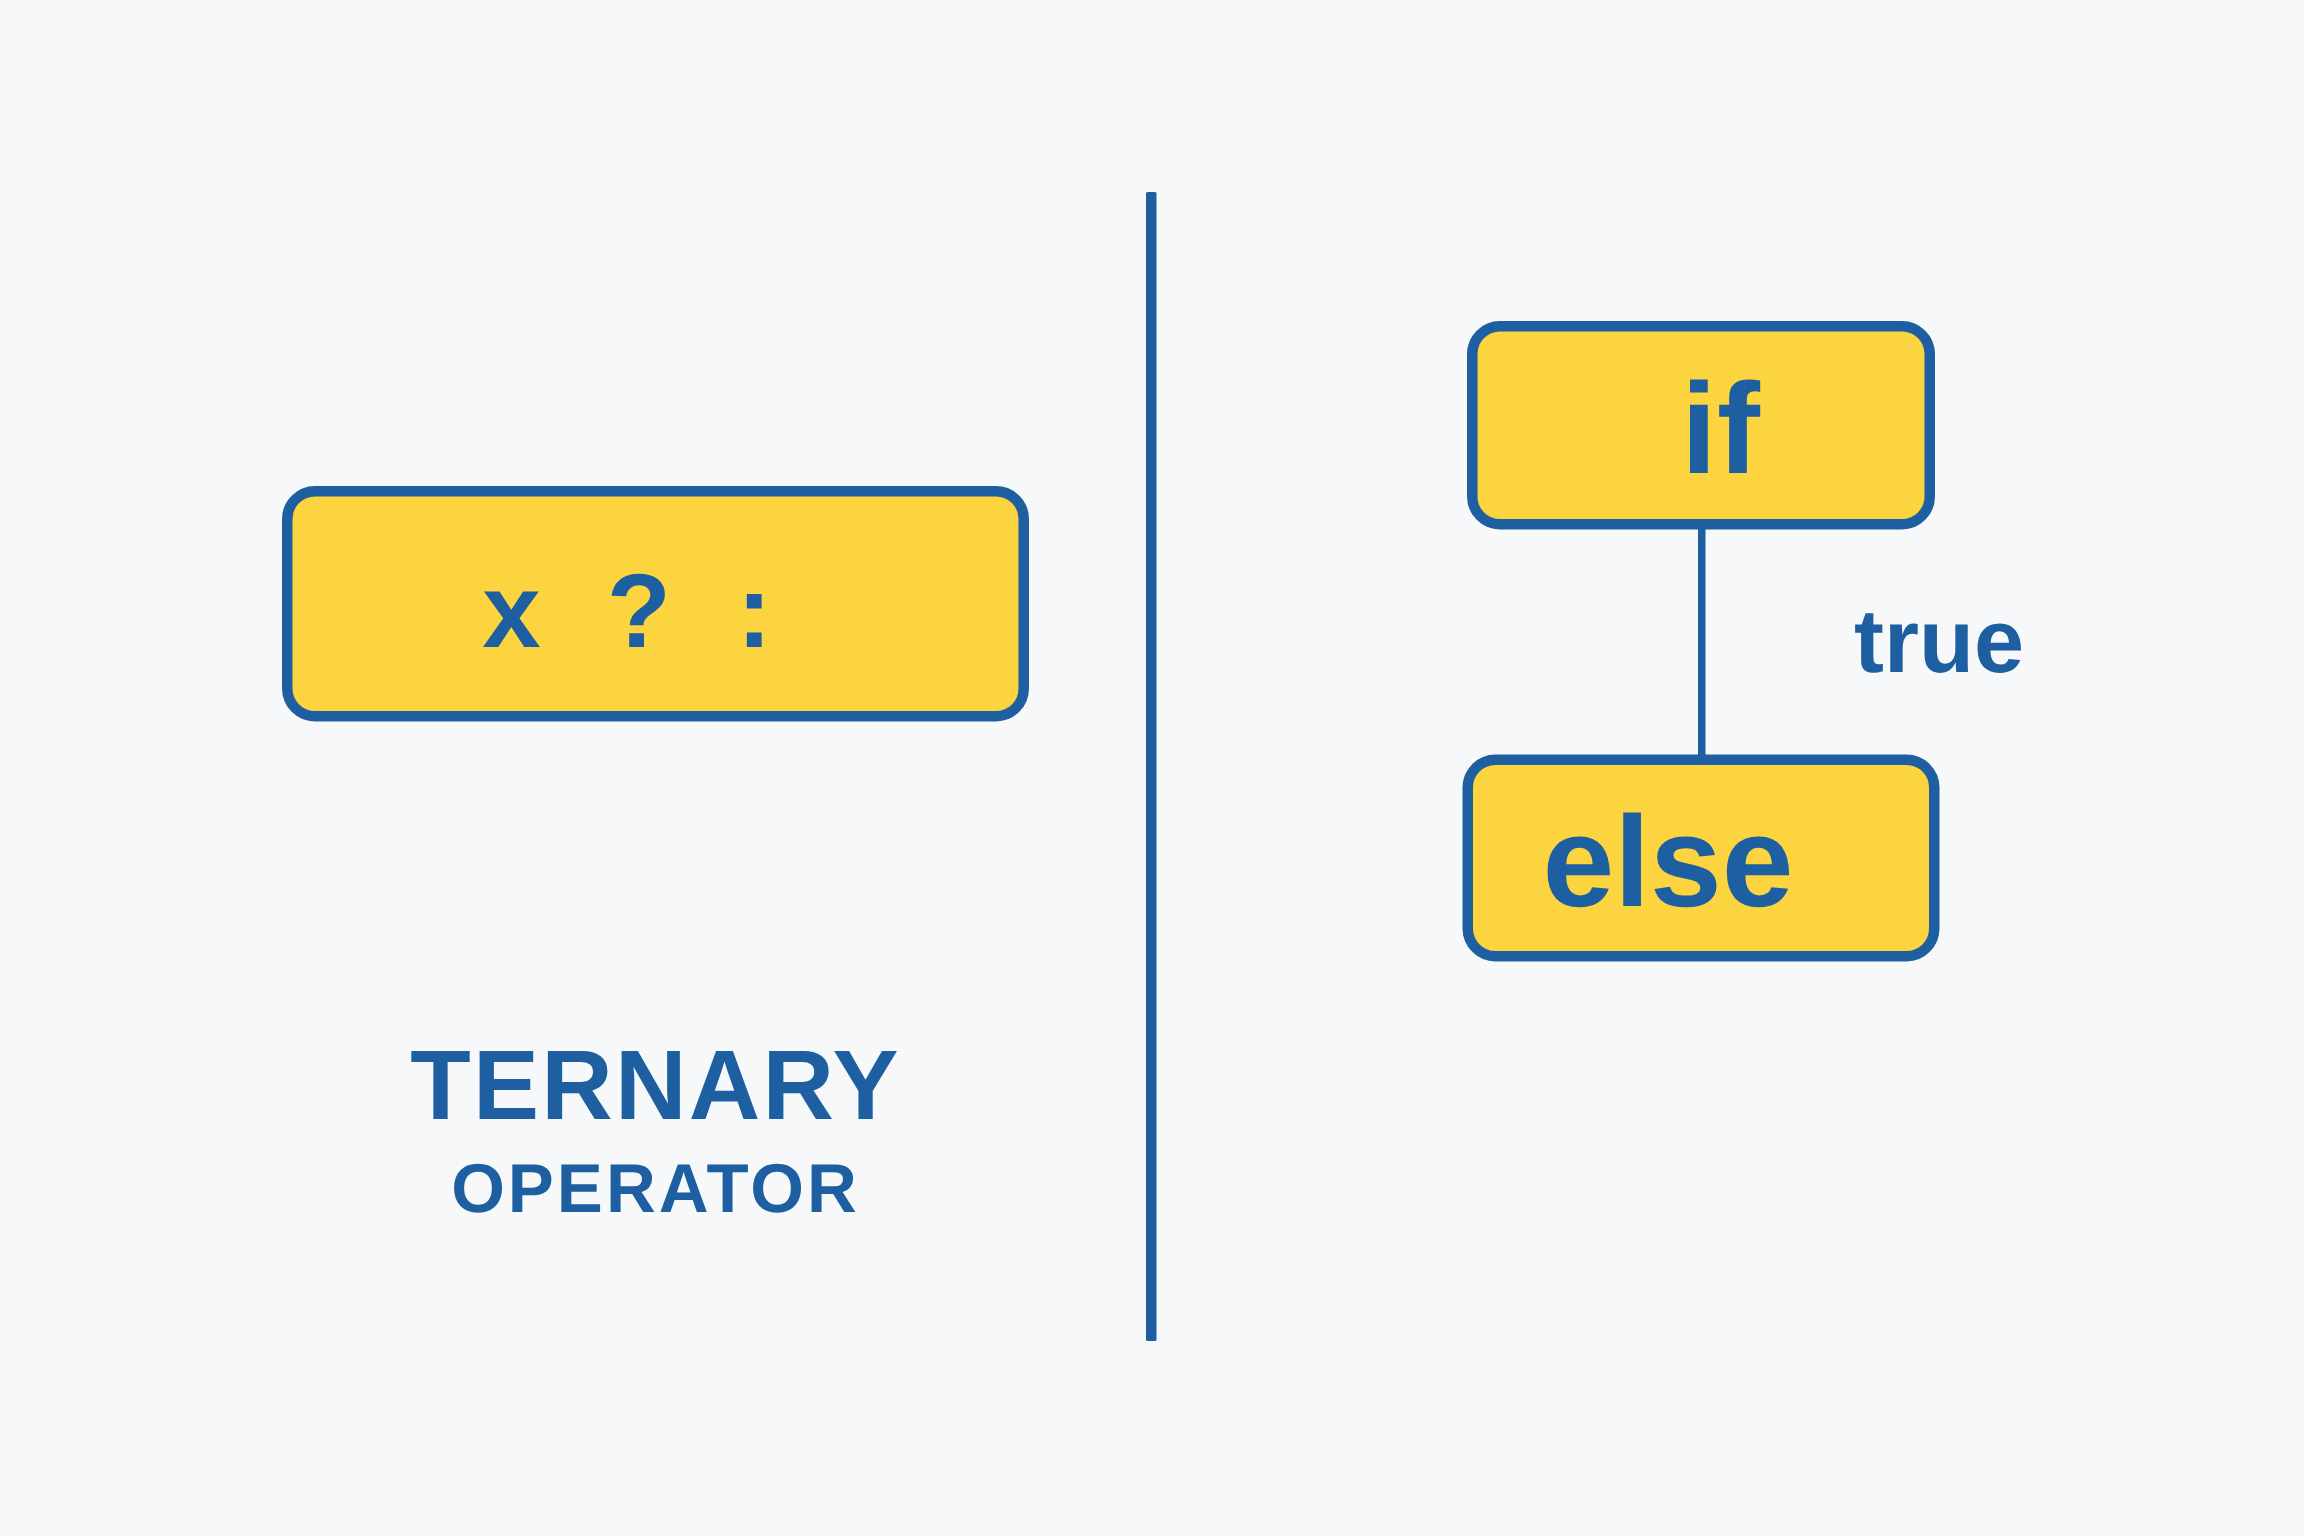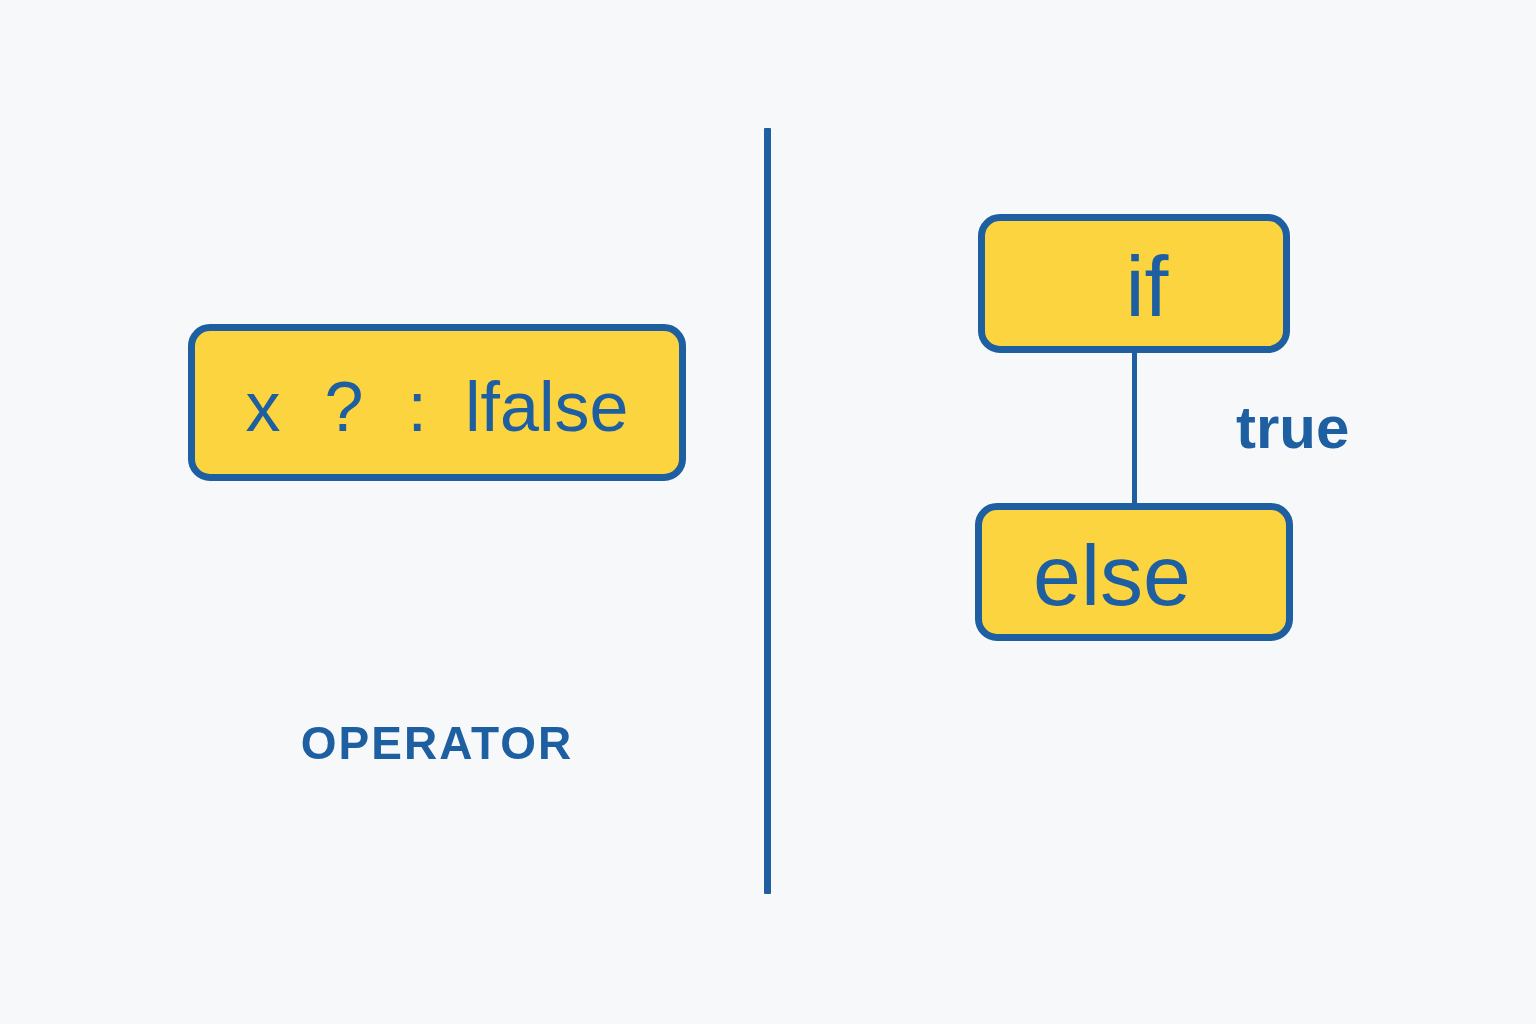--- a/index.html
+++ b/index.html
@@ -34,21 +34,21 @@
   
   .node {
     position: absolute;
     box-sizing: border-box;
     background: #fcd43f;
     border: 7px solid #1d5fa0;
     border-radius: 22px;
     display: flex;
     align-items: center;
     color: #1d5fa0;
-    font-weight: normal;
+    font-weight: bold;
     line-height: 1;
     user-select: none;
   }
 
   
   .node-ternary {
     left: 188px;
     top: 324px;
     width: 498px;
     height: 157px;
@@ -127,42 +127,42 @@
     letter-spacing: 1.5px;
     line-height: 1;
     white-space: nowrap;
   }
   .caption-sub {
     font-size: 46px;
     font-weight: bold;
     letter-spacing: 2px;
     line-height: 1;
     white-space: nowrap;
-    margin-top: 30px;
+    margin-top: 13px;
   }
   .caption-left  { left: 137px; top: 690px; width: 600px; }
   .caption-right { left: 835px; top: 690px; width: 600px; }
 </style>
 </head>
 <body>
 
 <div id="canvas">
 
   <div class="divider"></div>
 
   <div class="node node-ternary">
     <div class="ternary-expr">
       <span class="tok tok-x">x</span>
       <span class="tok tok-q">?</span>
       <span class="tok tok-colon">:</span>
-      <span class="tok tok-false">lfalse</span>
     </div>
   </div>
 
   <div class="caption caption-left">
+    <div class="caption-title">TERNARY</div>
     <div class="caption-sub">OPERATOR</div>
   </div>
 
   <div class="node node-if">
     <span class="node-label">if</span>
   </div>
 
   <div class="connector"></div>
 
   <div class="edge-label">true</div>

